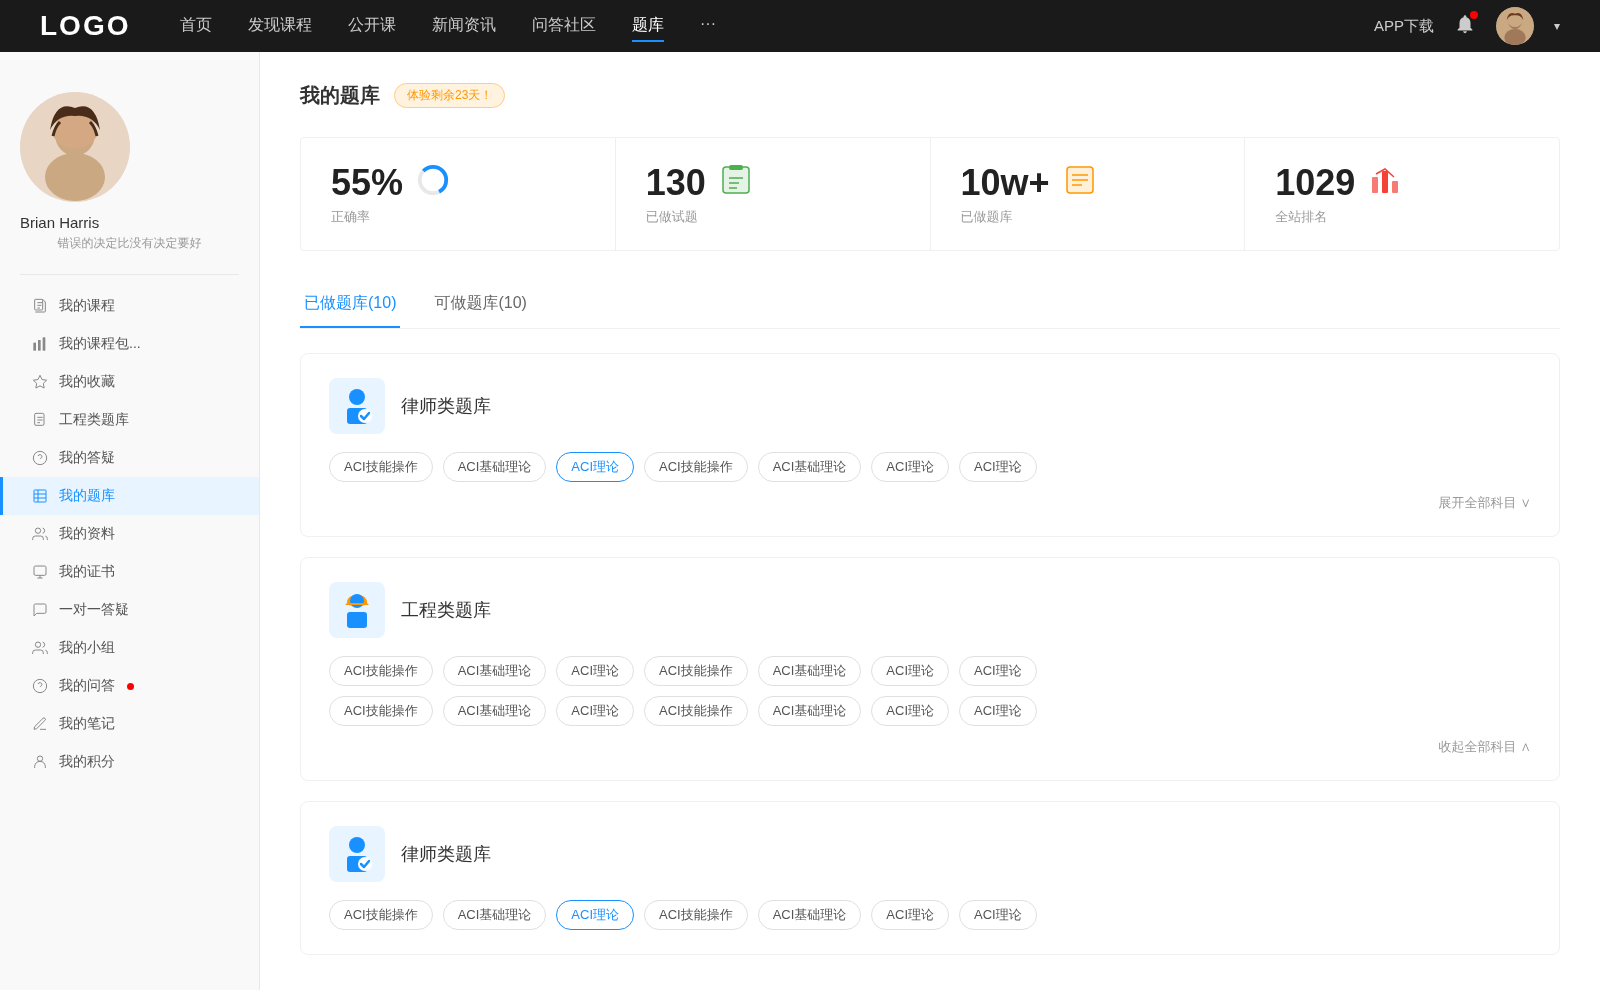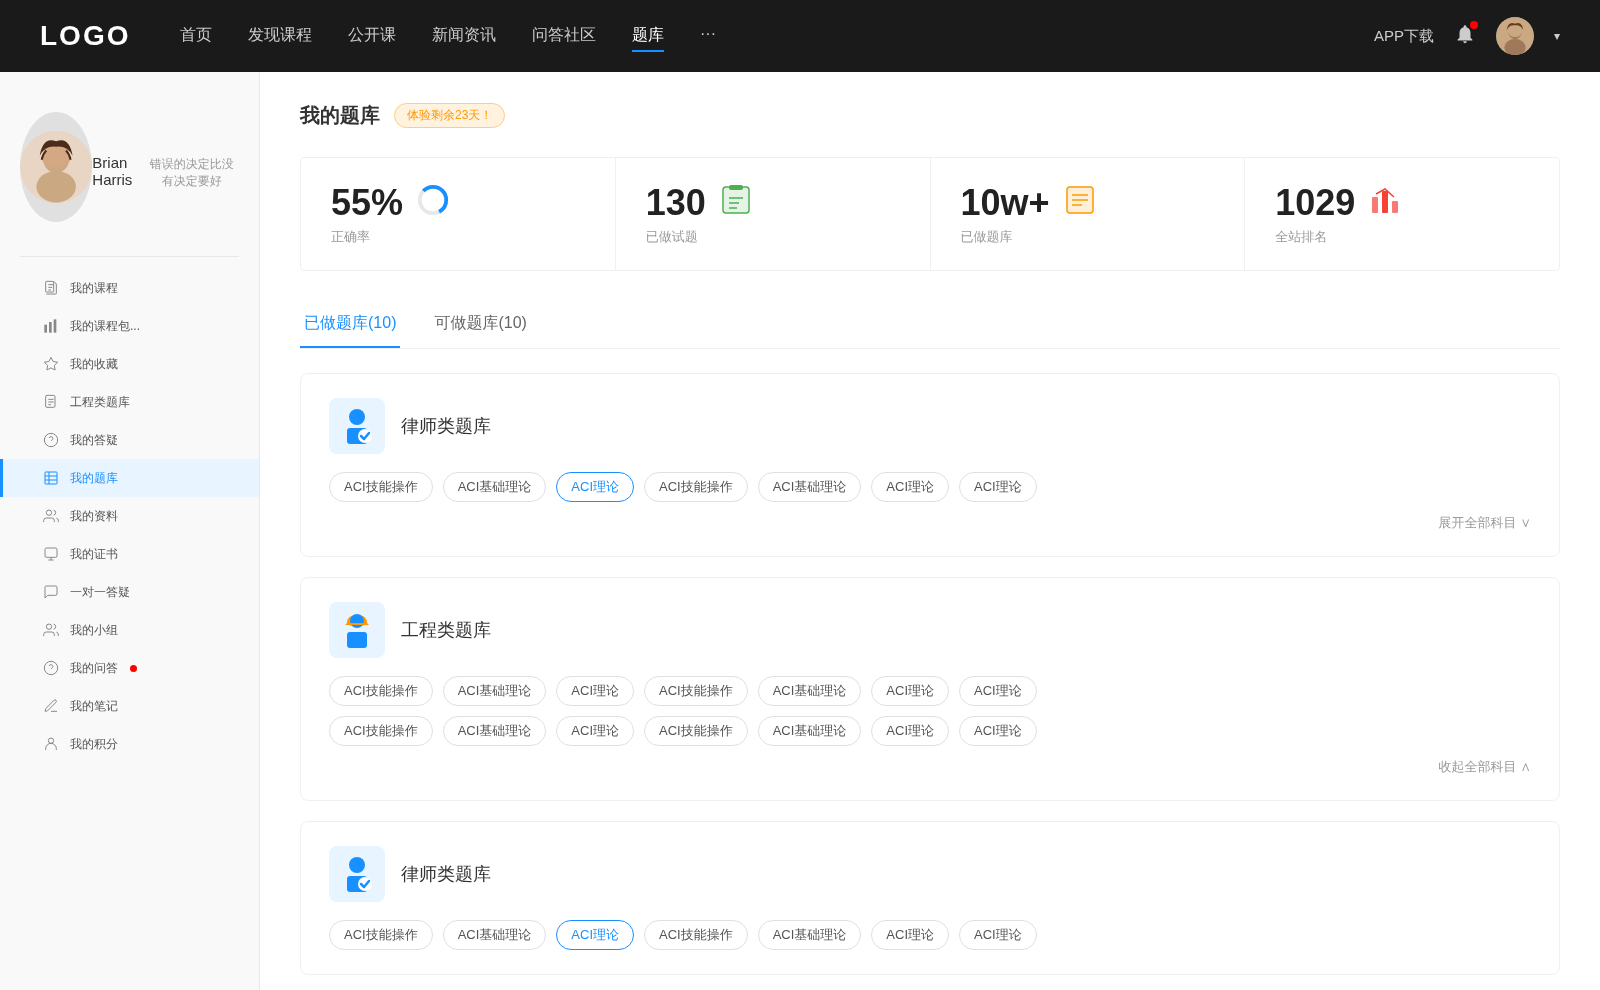--- a/index.html
+++ b/index.html
@@ -1,43 +1,43 @@
 <!DOCTYPE html>
 <html><head>
   <meta charset="utf-8">
   <style>
     * { margin: 0; padding: 0; box-sizing: border-box; }
     body { font-family: -apple-system, BlinkMacSystemFont, 'PingFang SC', 'Microsoft YaHei', sans-serif; background: #f5f5f5; width: 1600px; min-height: 990px; overflow-x: hidden; }
 
     
-    .navbar { background: #1a1a1a; height: 72px; display: flex; align-items: center; padding: 0 40px; gap: 40px; position: relative; }
+    .navbar { background: #1a1a1a; height: 52px; display: flex; align-items: center; padding: 0 40px; gap: 40px; position: relative; }
     .nav-logo { color: white; font-size: 28px; font-weight: bold; letter-spacing: 2px; min-width: 100px; }
     .nav-links { display: flex; gap: 36px; flex: 1; }
     .nav-link { color: #ccc; font-size: 16px; cursor: pointer; text-decoration: none; padding: 4px 0; }
     .nav-link.active { color: white; border-bottom: 2px solid #1890ff; }
     .nav-right { display: flex; align-items: center; gap: 20px; margin-left: auto; }
     .nav-app-download { color: #ccc; font-size: 15px; cursor: pointer; }
     .nav-bell { position: relative; cursor: pointer; }
     .nav-bell-dot { position: absolute; top: -2px; right: -2px; width: 8px; height: 8px; background: red; border-radius: 50%; }
     .nav-avatar { width: 38px; height: 38px; border-radius: 50%; background: #888; overflow: hidden; cursor: pointer; }
     .nav-dropdown-arrow { color: #ccc; font-size: 12px; cursor: pointer; }
 
     
     .main-layout { display: flex; min-height: 918px; }
 
     
     .sidebar { width: 260px; background: #f9f9f9; border-right: 1px solid #e8e8e8; padding: 20px 0; flex-shrink: 0; }
-    .sidebar-profile { display: flex; flex-direction: row; align-items: center; padding: 20px 20px 10px; }
+    .sidebar-profile { display: flex; flex-direction: column; padding: 20px 20px 10px; }
     .avatar-circle { width: 110px; height: 110px; border-radius: 50%; background: #e0e0e0; overflow: hidden; display: flex; align-items: center; justify-content: center; margin-bottom: 12px; }
     .avatar-circle svg { width: 100%; height: 100%; }
     .profile-name { font-size: 15px; font-weight: 500; color: #333; margin-bottom: 4px; }
     .profile-motto { font-size: 12px; color: #999; text-align: center; }
     .sidebar-divider { border: none; border-top: 1px solid #e8e8e8; margin: 12px 20px; }
     .sidebar-menu { list-style: none; }
-    .sidebar-item { display: flex; align-items: center; gap: 10px; padding: 10px 42px; cursor: pointer; color: #555; font-size: 12px; position: relative; }
+    .sidebar-item { display: flex; align-items: center; gap: 10px; padding: 10px 31px; cursor: pointer; color: #555; font-size: 14px; position: relative; }
     .sidebar-item.active { color: #1890ff; background: #e8f4ff; }
     .sidebar-item.active::before { content: ''; position: absolute; left: 0; top: 0; bottom: 0; width: 3px; background: #1890ff; }
     .sidebar-icon { width: 18px; height: 18px; display: flex; align-items: center; justify-content: center; flex-shrink: 0; }
     .red-dot { width: 7px; height: 7px; background: red; border-radius: 50%; margin-left: 2px; display: inline-block; }
 
     
     .content { flex: 1; background: white; padding: 30px 40px; }
 
     
     .page-header { display: flex; align-items: center; gap: 14px; margin-bottom: 28px; }

